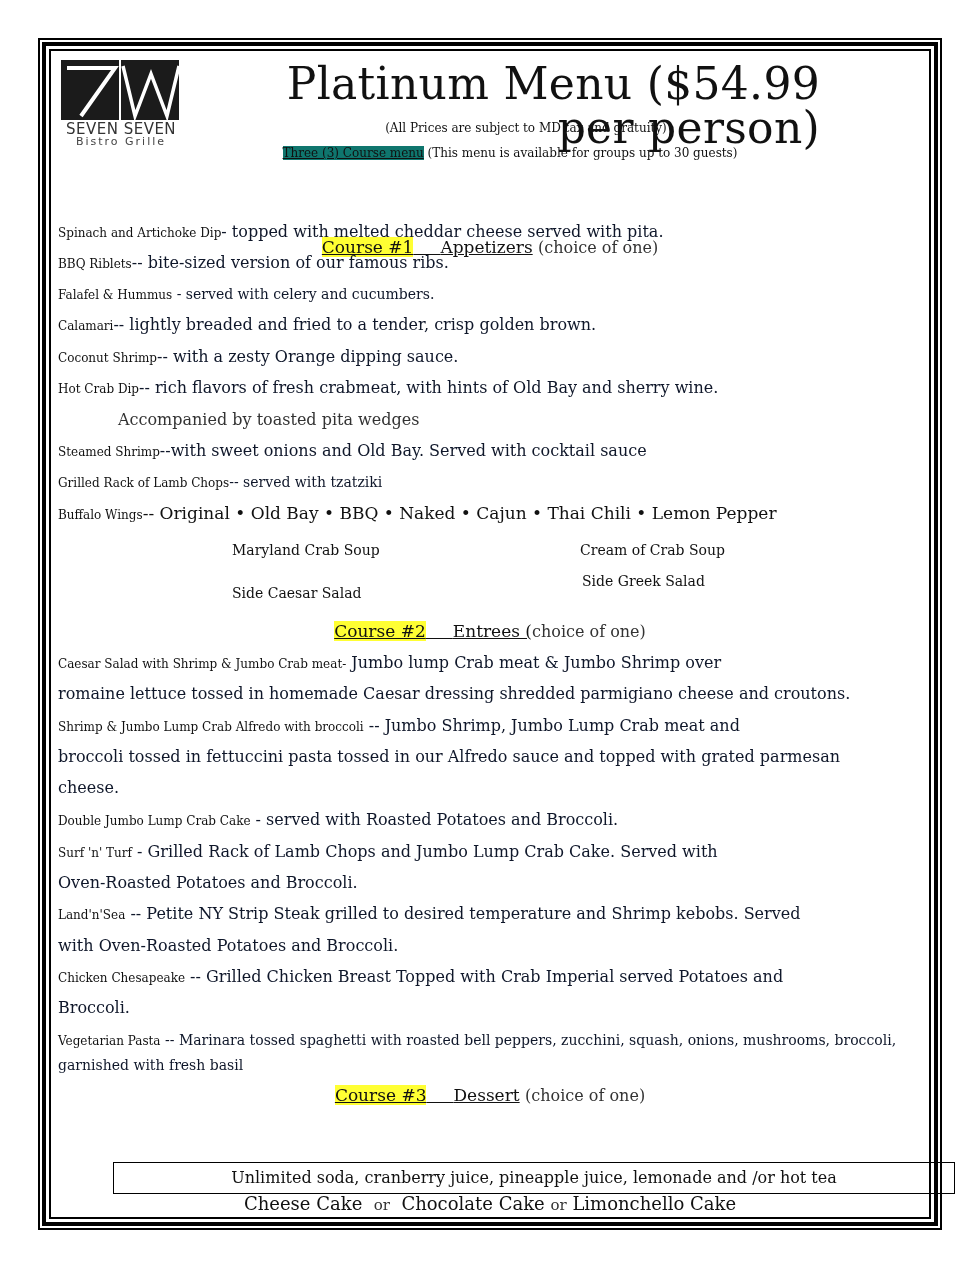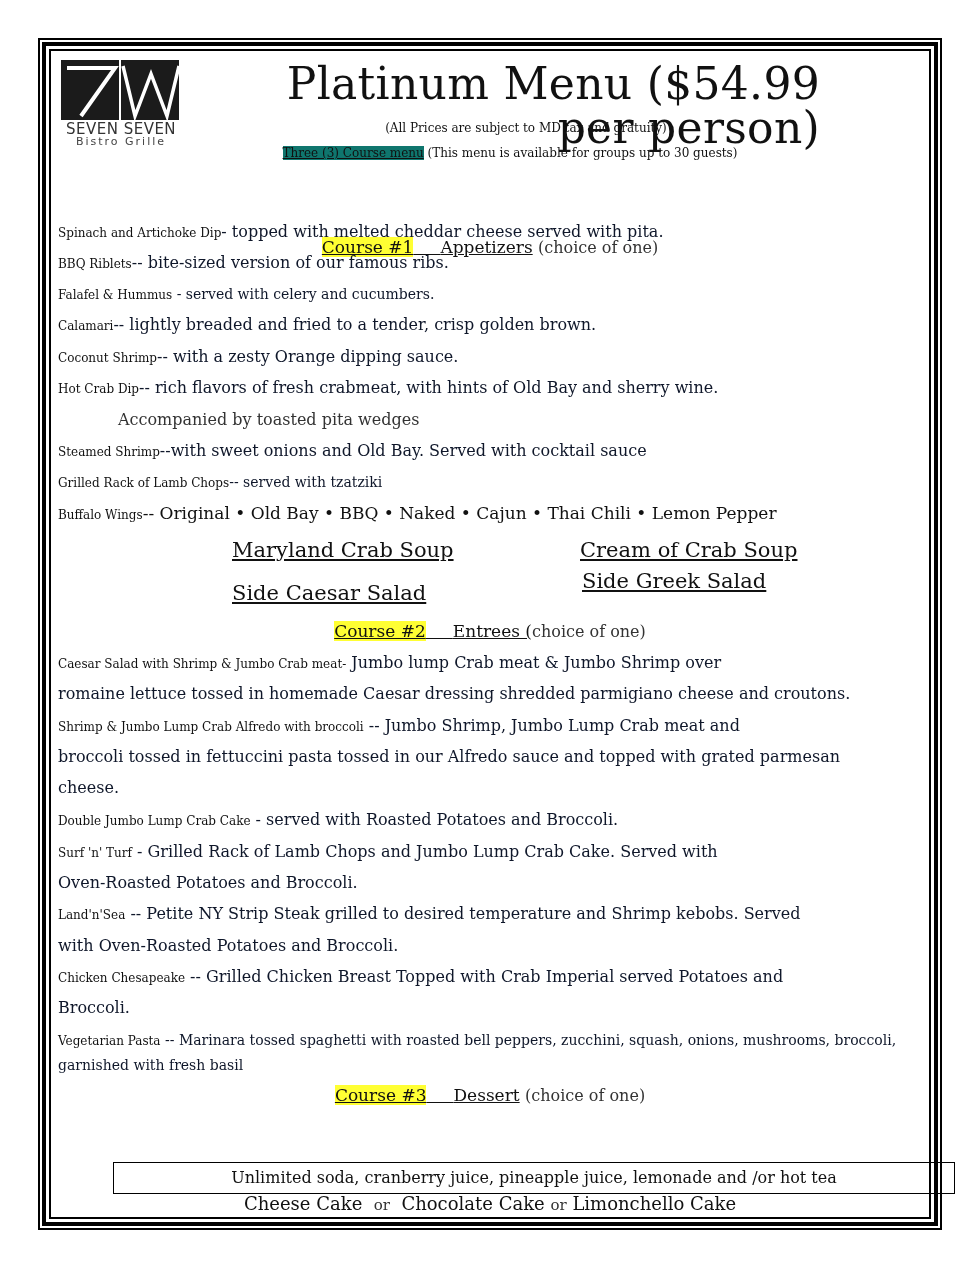--- a/index.html
+++ b/index.html
@@ -37,21 +37,21 @@
   .course-head .cname { text-decoration:underline; }
   .course-head .ctag { background:#ffff33; text-decoration:underline; }
   .course-head .cnote { color:#333; font-size:16px; }
 
   .item { position:absolute; left:58px; width:850px; font-size:17px; line-height:31px; }
   .item b { font-weight:normal; font-size:12px; }
   .item .d { color:#0f172a; font-size:16px; }
   .item .d.small { font-size:14px; }
   .item-indent { position:absolute; left:118px; font-size:16px; line-height:31px; color:#333; }
 
-  .side { position:absolute; font-size:21px; line-height:30px;text-decoration:underline; }
+  .side { position:absolute; font-size:14px; line-height:30px; }
 
   .dessert { position:absolute; left:60px; width:860px; text-align:center; font-size:18px; line-height:30px; }
   .dessert .or { font-size:15px; color:#333; }
 
   .bev-box { position:absolute; left:113px; top:1162px; width:842px; height:32px;
              border:1.5px solid #000; box-sizing:border-box; text-align:center;
              font-size:16px; line-height:30px; }
 </style>
 </head>
 <body>

